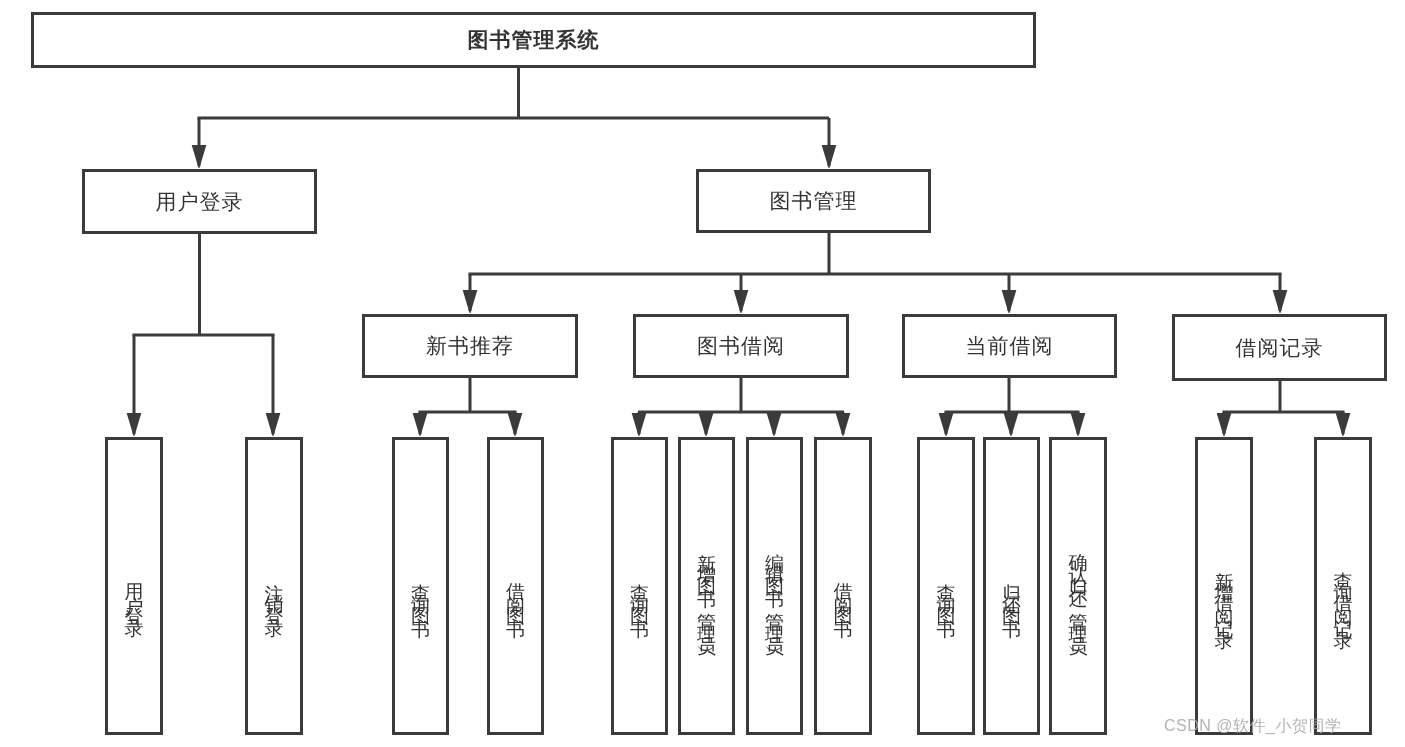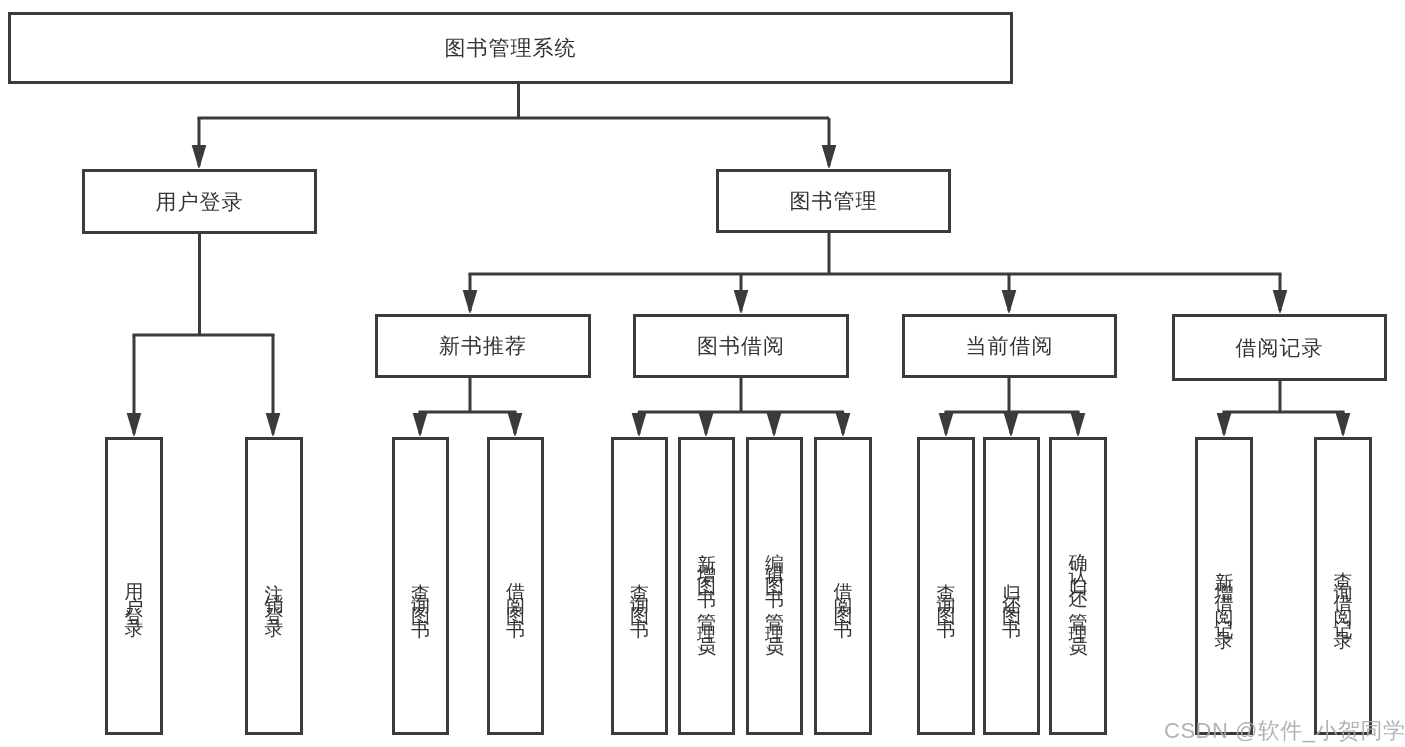--- a/index.html
+++ b/index.html
@@ -31,21 +31,21 @@
     writing-mode:vertical-rl;
     font-size:19px;
     letter-spacing:12px;
     margin-inline-end:-12px;
     white-space:nowrap;
   }
   .watermark{
     position:absolute;
     left:1164px;top:716px;
     z-index:3;
-    font-size:22px;
+    font-size:16px;
     color:rgba(170,170,170,0.9);
     white-space:nowrap;
     letter-spacing:0.5px;
   }
 </style>
 </head>
 <body>
 
 <div class="canvas">
 
@@ -85,32 +85,32 @@
       <line x1="946" y1="412" x2="946" y2="434" marker-end="url(#arrow)"></line>
       <line x1="1011" y1="412" x2="1011" y2="434" marker-end="url(#arrow)"></line>
       <line x1="1078" y1="412" x2="1078" y2="434" marker-end="url(#arrow)"></line>
 
       <path d="M1280,378 V412 M1222.5,412 H1344.5"></path>
       <line x1="1224" y1="412" x2="1224" y2="434" marker-end="url(#arrow)"></line>
       <line x1="1343" y1="412" x2="1343" y2="434" marker-end="url(#arrow)"></line>
     </g>
   </svg>
 
-  <div class="node h" style="left:8px;top:12px;width:1005px;height:72px;">
+  <div class="node h" style="left:31px;top:12px;width:1005px;height:56px;font-weight:bold;">
     <span>图书管理系统</span>
   </div>
 
   <div class="node h" style="left:82px;top:169px;width:235px;height:65px;">
     <span>用户登录</span>
   </div>
-  <div class="node h" style="left:716px;top:169px;width:235px;height:64px;">
+  <div class="node h" style="left:696px;top:169px;width:235px;height:64px;">
     <span>图书管理</span>
   </div>
 
-  <div class="node h" style="left:375px;top:314px;width:216px;height:64px;text-align:right;">
+  <div class="node h" style="left:362px;top:314px;width:216px;height:64px;text-align:right;">
     <span>新书推荐</span>
   </div>
   <div class="node h" style="left:902px;top:314px;width:215px;height:64px;">
     <span>当前借阅</span>
   </div>
   <div class="node h" style="left:633px;top:314px;width:216px;height:64px;">
     <span>图书借阅</span>
   </div>
   <div class="node h" style="left:1172px;top:314px;width:215px;height:67px;">
     <span>借阅记录</span>

